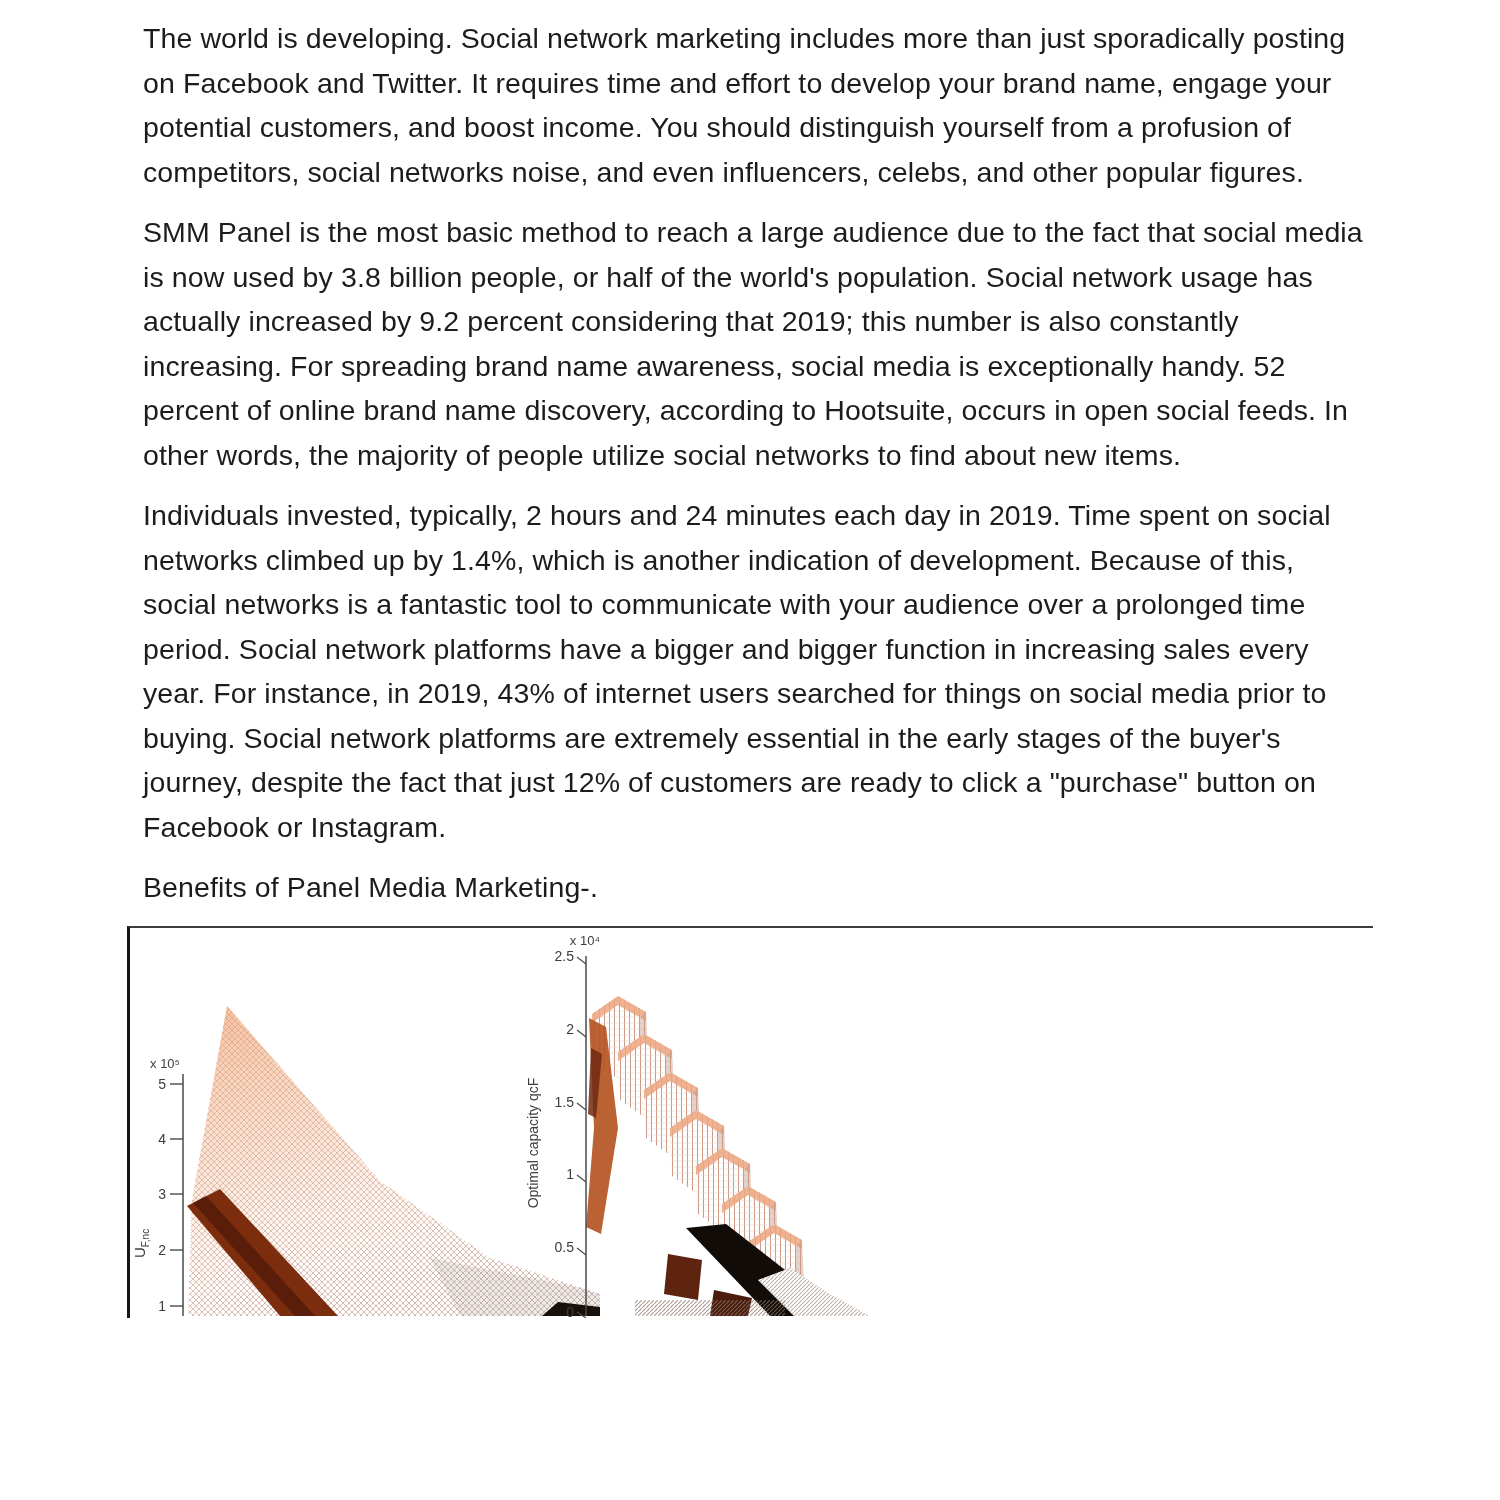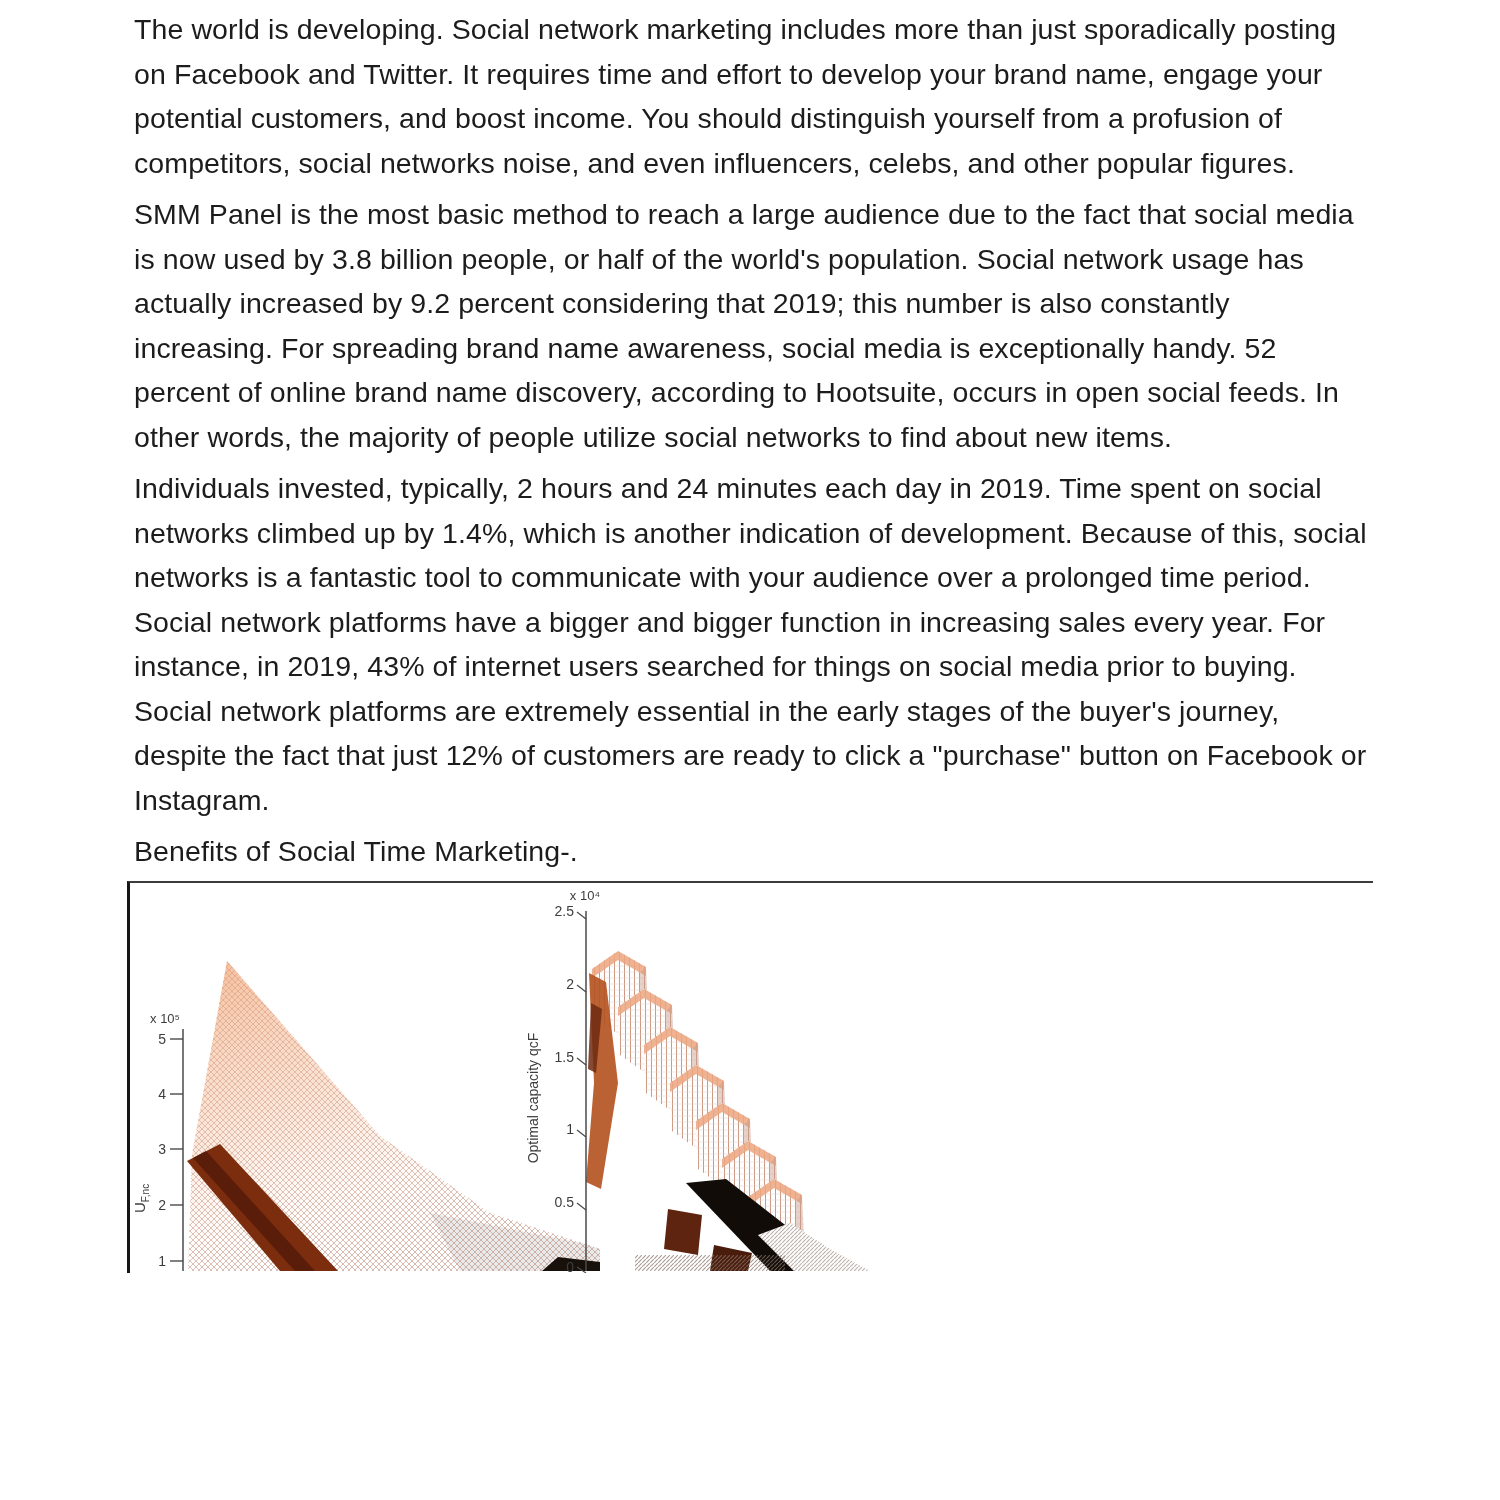--- a/index.html
+++ b/index.html
@@ -7,40 +7,40 @@
     width:1500px;height:1500px;overflow:hidden;background:#ffffff;
     font-family:"Liberation Sans","DejaVu Sans",sans-serif;
     color:#1b1b1b;
   }
   .content{margin-left:127px;width:1255px;}
   h1.title{
     font-size:40px;font-weight:400;color:#151515;
     margin:70px 0 50px 0;letter-spacing:0;line-height:1.15;
   }
   .bodytext p{
-    margin:7px;font-size:28.5px;line-height:44.5px;color:#1c1c1c;
+    margin:16px;font-size:28.5px;line-height:44.5px;color:#1c1c1c;
     letter-spacing:0.1px;
   }
   .figure{
     margin-left:127px;width:1246px;height:392px;box-sizing:border-box;
     border-left:3px solid #161616;border-top:2px solid #3c3c3c;
     background:#ffffff;position:relative;overflow:hidden;
   }
   .figure svg{display:block;}
   .plotlabel{fill:#3d3d3d;}
 </style>
 </head>
 <body>
 
 <div class="content">
   <div class="bodytext">
     <p>The world is developing. Social network marketing includes more than just sporadically posting on Facebook and Twitter. It requires time and effort to develop your brand name, engage your potential customers, and boost income. You should distinguish yourself from a profusion of competitors, social networks noise, and even influencers, celebs, and other popular figures.</p>
     <p>SMM Panel is the most basic method to reach a large audience due to the fact that social media is now used by 3.8 billion people, or half of the world's population. Social network usage has actually increased by 9.2 percent considering that 2019; this number is also constantly increasing. For spreading brand name awareness, social media is exceptionally handy. 52 percent of online brand name discovery, according to Hootsuite, occurs in open social feeds. In other words, the majority of people utilize social networks to find about new items.</p>
     <p>Individuals invested, typically, 2 hours and 24 minutes each day in 2019. Time spent on social networks climbed up by 1.4%, which is another indication of development. Because of this, social networks is a fantastic tool to communicate with your audience over a prolonged time period. Social network platforms have a bigger and bigger function in increasing sales every year. For instance, in 2019, 43% of internet users searched for things on social media prior to buying. Social network platforms are extremely essential in the early stages of the buyer's journey, despite the fact that just 12% of customers are ready to click a "purchase" button on Facebook or Instagram.</p>
-    <p>Benefits of Social Time Marketing-.</p>
+    <p>Benefits of Panel Media Marketing-.</p>
   </div>
 </div>
 
 <div class="figure">
   <svg width="1243" height="390" viewBox="0 0 1243 390">
     <defs>
       <pattern id="xh" width="6" height="6" patternUnits="userSpaceOnUse">
         <path d="M0,6 L6,0 M0,0 L6,6" stroke="#c49584" stroke-width="0.65" fill="none"></path>
       </pattern>
       <pattern id="vs" width="5" height="6" patternUnits="userSpaceOnUse">

